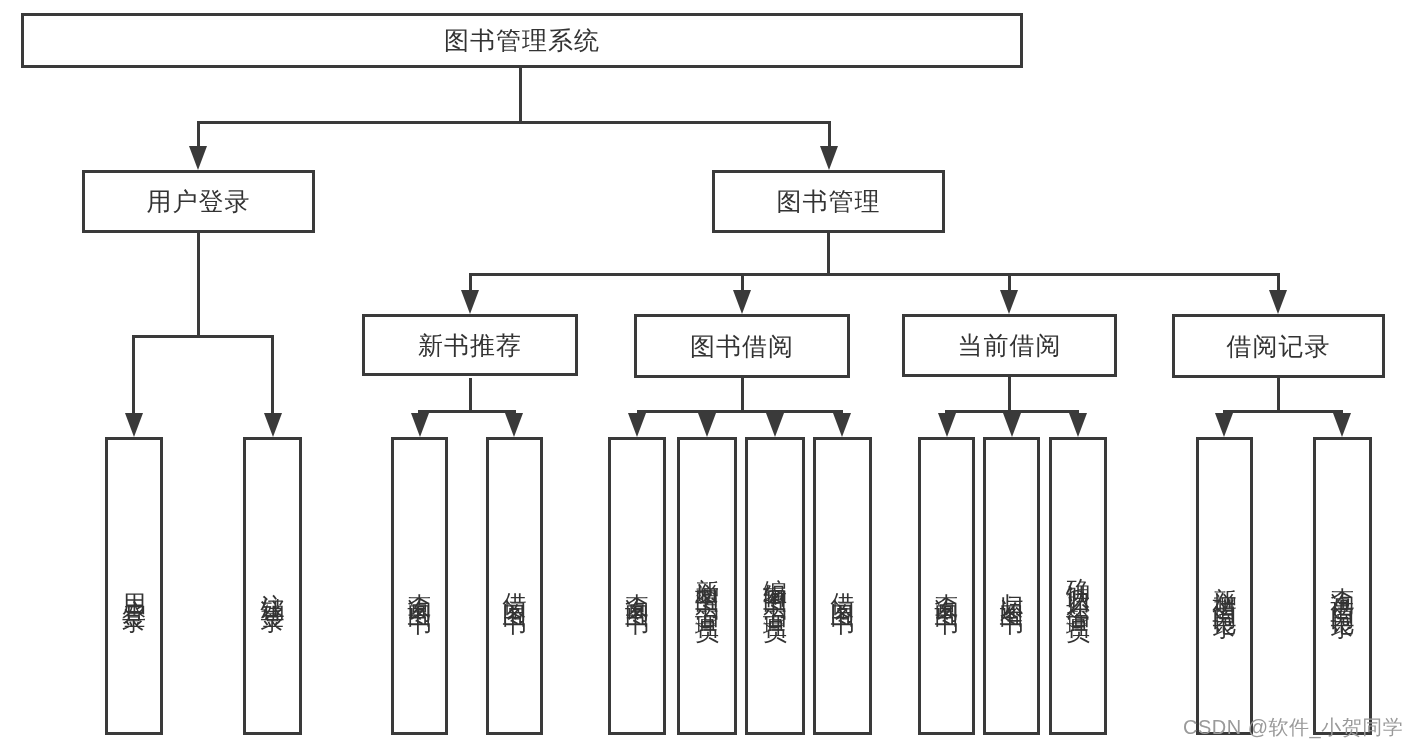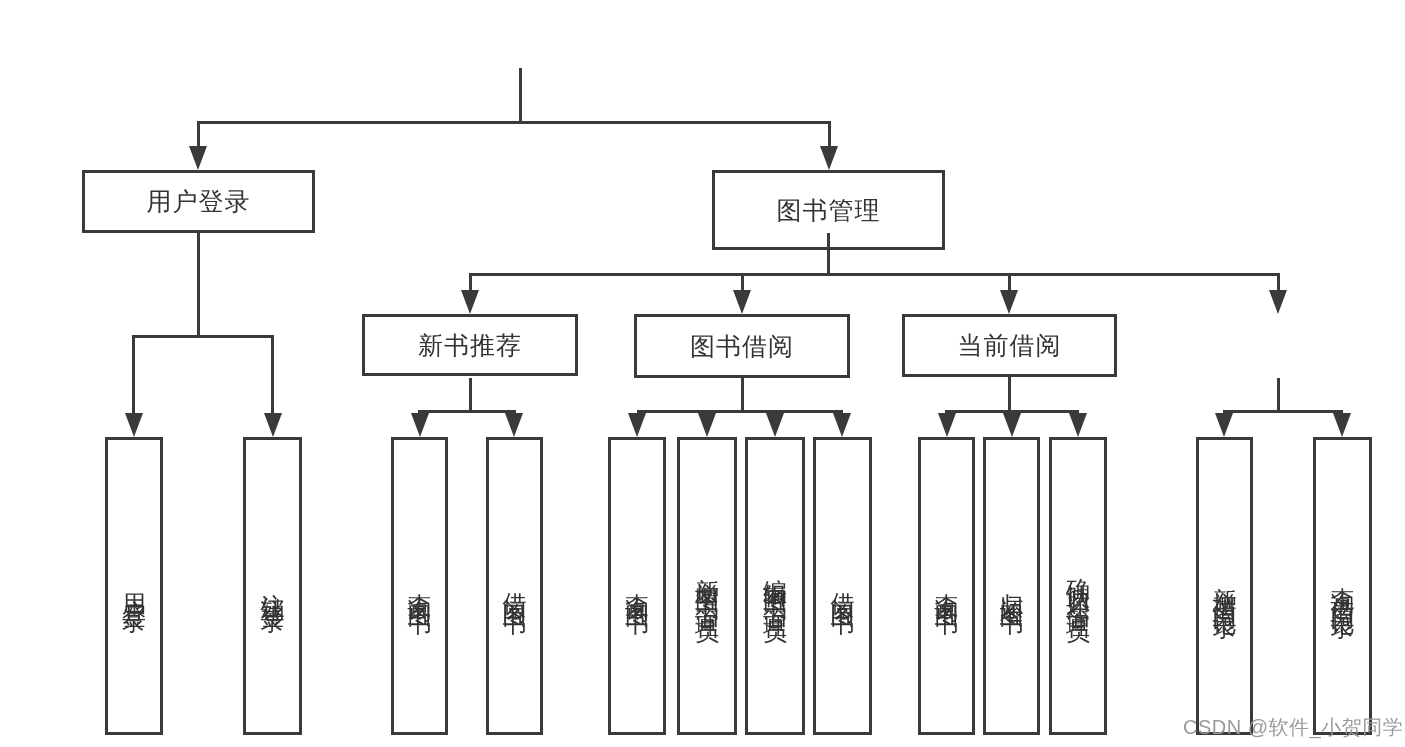--- a/index.html
+++ b/index.html
@@ -53,32 +53,35 @@
     color:var(--wm);
     white-space:nowrap;
     letter-spacing:0.5px;
   }
 </style>
 </head>
 <body>
 
 <div id="stage">
 
+  <div class="box h" style="left:21px;top:13px;width:1002px;height:55px;">
+    <span>图书管理系统</span>
+  </div>
 
   <div class="line" style="left:519px;top:68px;width:3px;height:56px;"></div>
   <div class="line" style="left:197px;top:121px;width:634px;height:3px;"></div>
   <div class="line" style="left:197px;top:121px;width:3px;height:28px;"></div>
   <div class="arr" style="left:189px;top:146px;"></div>
   <div class="line" style="left:828px;top:121px;width:3px;height:28px;"></div>
   <div class="arr" style="left:820px;top:146px;"></div>
 
   <div class="box h" style="left:82px;top:170px;width:233px;height:63px;">
     <span>用户登录</span>
   </div>
-  <div class="box h" style="left:712px;top:170px;width:233px;height:80px;">
+  <div class="box h" style="left:712px;top:170px;width:233px;height:63px;">
     <span>图书管理</span>
   </div>
 
   <div class="line" style="left:197px;top:233px;width:3px;height:105px;"></div>
   <div class="line" style="left:132px;top:335px;width:142px;height:3px;"></div>
   <div class="line" style="left:132px;top:335px;width:3px;height:80px;"></div>
   <div class="arr" style="left:125px;top:413px;"></div>
   <div class="line" style="left:271px;top:335px;width:3px;height:80px;"></div>
   <div class="arr" style="left:264px;top:413px;"></div>
 
@@ -94,20 +97,23 @@
   <div class="arr" style="left:1269px;top:290px;"></div>
 
   <div class="box h" style="left:362px;top:314px;width:216px;height:62px;">
     <span>新书推荐</span>
   </div>
   <div class="box h" style="left:902px;top:314px;width:215px;height:63px;">
     <span>当前借阅</span>
   </div>
   <div class="box h" style="left:634px;top:314px;width:216px;height:64px;">
     <span>图书借阅</span>
+  </div>
+  <div class="box h" style="left:1172px;top:314px;width:213px;height:64px;">
+    <span>借阅记录</span>
   </div>
 
   <div class="line" style="left:469px;top:378px;width:3px;height:35px;"></div>
   <div class="line" style="left:418px;top:410px;width:98px;height:3px;"></div>
   <div class="arr" style="left:411px;top:413px;"></div>
   <div class="arr" style="left:505px;top:413px;"></div>
 
   <div class="line" style="left:741px;top:378px;width:3px;height:35px;"></div>
   <div class="line" style="left:637px;top:410px;width:206px;height:3px;"></div>
   <div class="arr" style="left:628px;top:413px;"></div>

